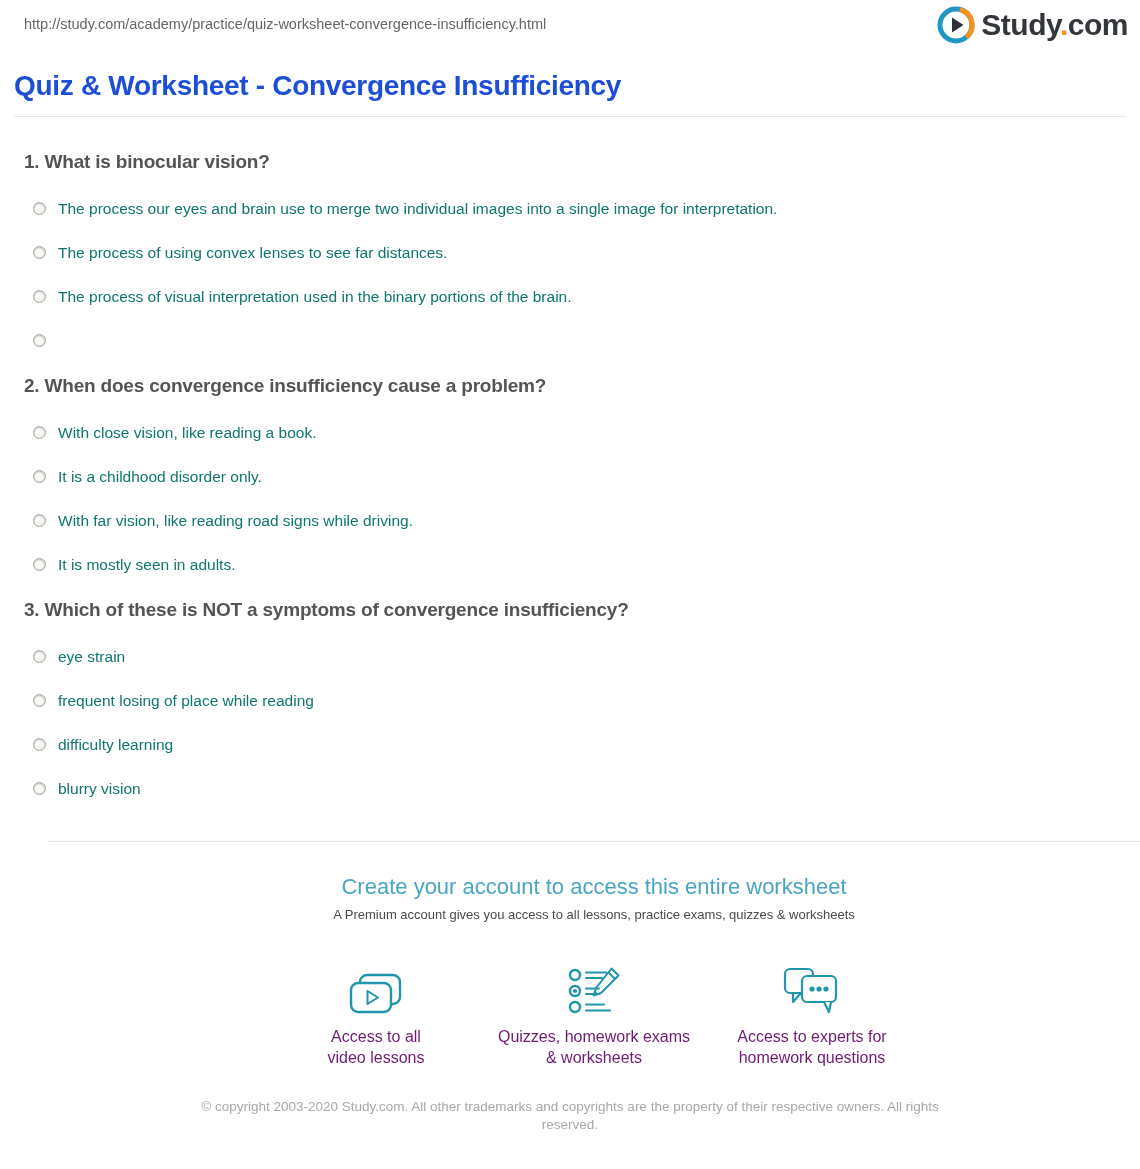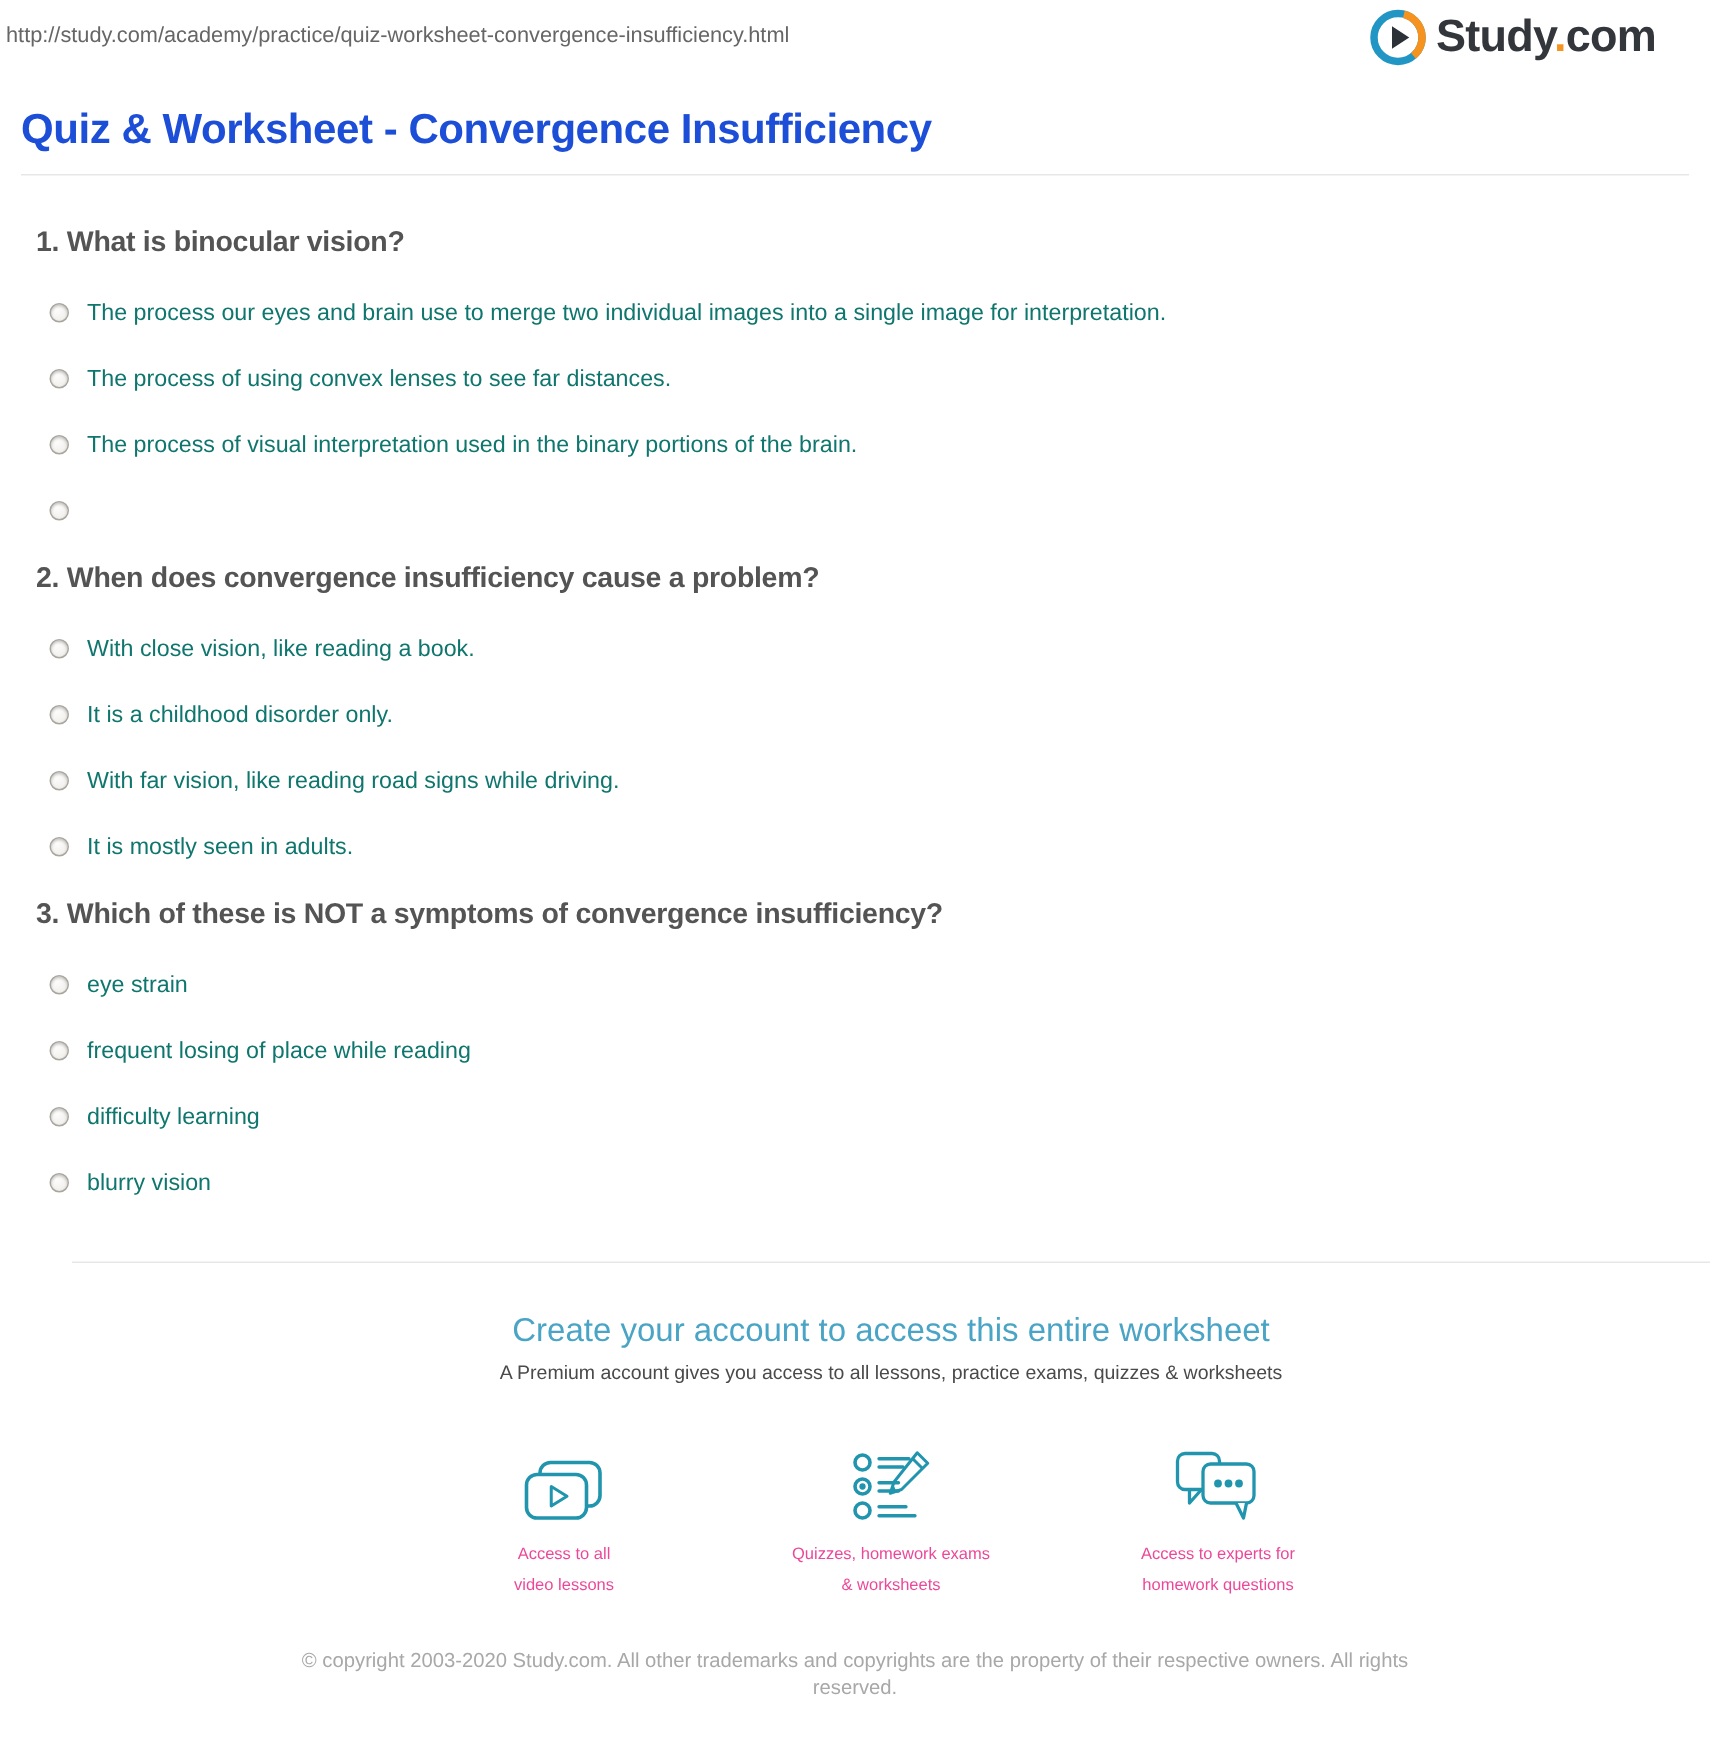--- a/index.html
+++ b/index.html
@@ -1,22 +1,22 @@
 <!DOCTYPE html>
 <html><head>
 <meta charset="utf-8">
 <style>
   * { margin:0; padding:0; box-sizing:border-box; }
   html,body { width:1140px; background:#fff; font-family:"Liberation Sans", sans-serif; }
   body { height:1169px; overflow:hidden; color:#555; position:relative; }
 
   
-  .header { position:relative; padding:12px 14px 0 4px; height:56px; }
+  .header { position:relative; padding:12px 14px 0 24px; height:56px; }
   .url-text { font-size:14.5px; color:#666; padding-top:4px; }
-  .logo { position:absolute; top:6px; right:36px; display:flex; align-items:center; gap:6px; cursor:pointer; }
+  .logo { position:absolute; top:6px; right:12px; display:flex; align-items:center; gap:6px; cursor:pointer; }
   .logo-text { font-size:30px; font-weight:700; color:#33363b; letter-spacing:-0.5px; }
   .logo-text .dot { color:#f6921e; }
 
   
   .page-title { margin:14px 14px 0 14px; padding-bottom:14px; border-bottom:1px solid #e7e7e7;
     font-size:28px; font-weight:700; color:#1d4ed8; letter-spacing:-0.3px; }
 
   
   .quiz { padding:0 24px; }
   .question { margin-top:24px; }
@@ -29,21 +29,21 @@
   .option-text { margin-left:12px; font-size:15.5px; color:#0f766e; line-height:20px; }
 
   
   .cta-section { margin-top:42px; border-top:1px solid #e7e7e7; padding-top:32px; text-align:center;margin-left:48px; }
   .cta-title { font-size:22px; font-weight:400; color:#4aa4c5; cursor:pointer; }
   .cta-subtitle { margin-top:7px; font-size:13px; color:#4a4a4a; }
 
   .features { margin:34px auto 0 auto; display:flex; justify-content:center; }
   .feature { width:218px; text-align:center; }
   .feature-icon { height:62px; display:flex; align-items:flex-end; justify-content:center; }
-  .feature-label { margin-top:8px; font-size:11px; color:#ec4899; line-height:21px; }
+  .feature-label { margin-top:8px; font-size:16px; color:#701a75; line-height:21px; }
 
   
   .footer { margin:30px auto 0 auto; max-width:780px; text-align:center;
     font-size:13.5px; color:#a8a8a8; line-height:18px; }
 
   svg { display:block; }
 </style>
 </head>
 <body>
 

